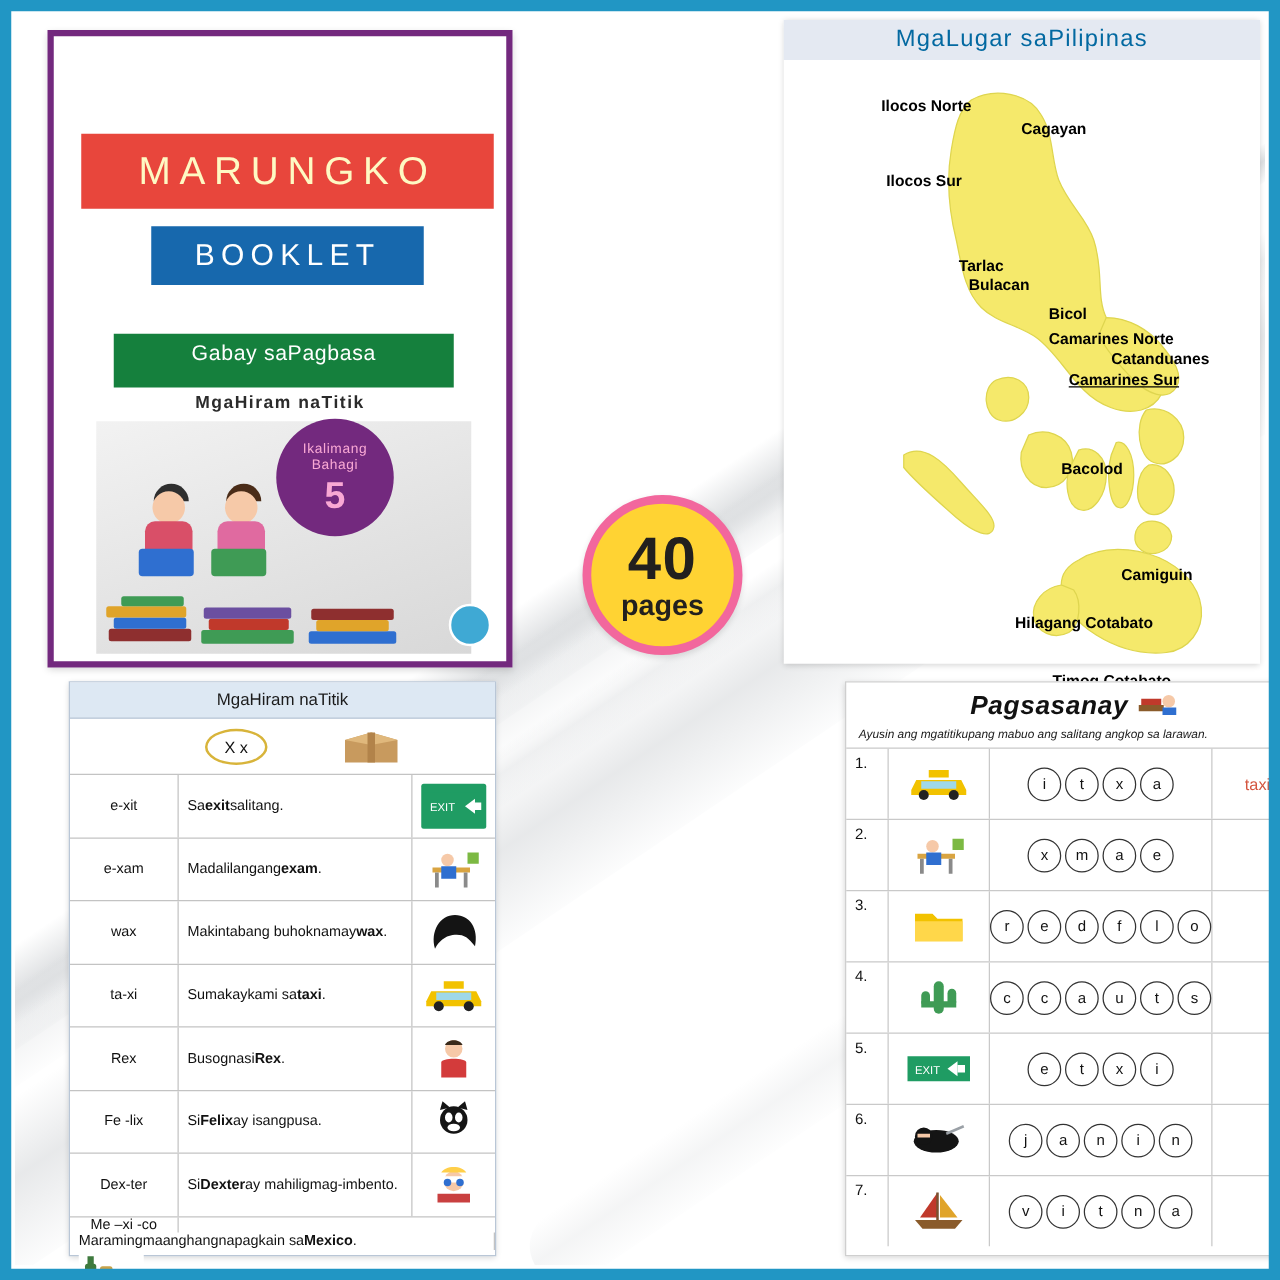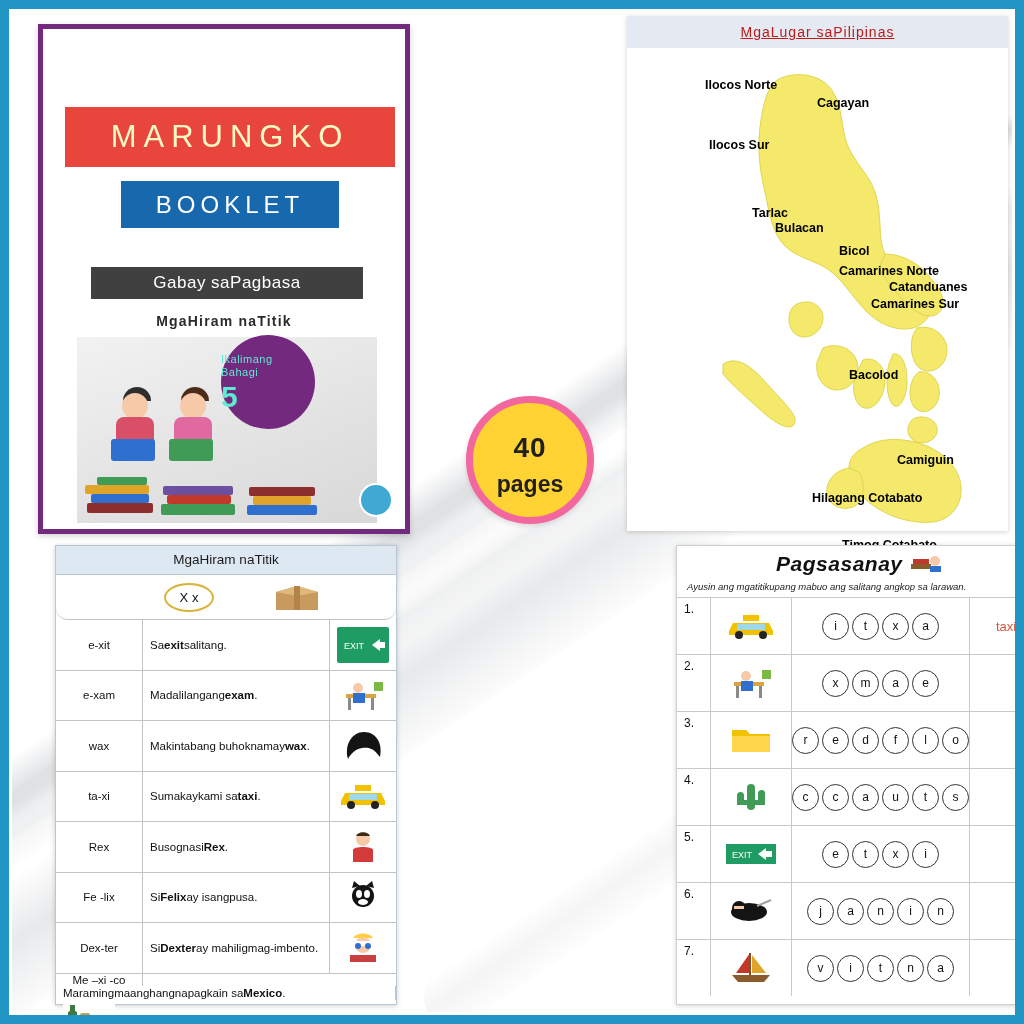--- a/index.html
+++ b/index.html
@@ -79,22 +79,22 @@
     color: #ffffff;
     font-size: 24px;
     letter-spacing: 5px;
     line-height: 47px;
   }
   .cover-green {
     position: absolute;
     left: 48px;
     top: 238px;
     width: 272px;
-    height: 32px;
-    background: #404040;
+    height: 43px;
+    background: #15803d;
   }
   .cover-green span {
     display: block;
     text-align: center;
     color: #ffffff;
     font-size: 17px;
     line-height: 32px;
     letter-spacing: 0.5px;
   }
   .cover-sub {
@@ -118,21 +118,22 @@
     overflow: hidden;
   }
   .badge-circle {
     position: absolute;
     left: 178px;
     top: 306px;
     width: 94px;
     height: 94px;
     border-radius: 50%;
     background: #73297e;
-    color: #5eead4;
+    color: #f9a8d4;
+    text-align: center;
     box-sizing: border-box;
     padding-top: 18px;
   }
   .badge-circle .b1 { font-size: 11px; line-height: 13px; letter-spacing:0.5px;}
   .badge-circle .b2 { font-size: 30px; font-weight: bold; line-height: 36px; }
   .cover-seal {
     position: absolute;
     right: 12px;
     bottom: 12px;
     width: 30px;
@@ -161,24 +162,23 @@
     width: 381px;
     height: 515px;
     background: #ffffff;
     box-shadow: 0 1px 5px rgba(0,0,0,0.18);
   }
   .map-header {
     height: 32px;
     background: #e4e9f2;
     text-align: center;
     line-height: 32px;
-    font-size: 14px;
-    color: #b91c1c;
+    font-size: 19px;
+    color: #0369a1;
     letter-spacing: 1px;
-    text-decoration: underline;
   }
   .map-body { position: relative; height: 483px; }
   .map-label {
     position: absolute;
     font-size: 12.5px;
     font-weight: bold;
     color: #000000;
     white-space: nowrap;
   }
   .map-svg { position: absolute; left: 0; top: 0; }
@@ -191,21 +191,21 @@
     width: 128px;
     height: 128px;
     border-radius: 50%;
     background: #ffd333;
     border: 7px solid #f2679d;
     box-sizing: border-box;
     text-align: center;
     box-shadow: 0 2px 5px rgba(0,0,0,0.12);
   }
   .pages-badge .num {
-    font-size: 28px;
+    font-size: 48px;
     font-weight: bold;
     color: #22201e;
     line-height: 46px;
     margin-top: 22px;
     letter-spacing: 1px;
   }
   .pages-badge .word {
     font-size: 23px;
     font-weight: bold;
     color: #22201e;
@@ -231,21 +231,20 @@
     text-align: center;
     line-height: 28px;
     font-size: 13.5px;
     color: #1b1b1b;
   }
   .word-letterrow {
     height: 44px;
     display: flex;
     align-items: center;
     border-bottom: 1px solid #c3c3c3;
-    border-radius: 12px;
   }
   .letter-oval {
     margin-left: 108px;
     width: 46px;
     height: 25px;
     border: 2px solid #d8b43a;
     border-radius: 50%;
     text-align: center;
     line-height: 25px;
     font-size: 13px;
@@ -485,26 +484,26 @@
 
           <path d="M236 400 C254 388 280 390 300 398 C318 406 332 420 334 438 C336 456 324 472 306 474
                    C286 476 266 470 250 460 C234 450 222 436 222 420 C222 410 228 404 236 400 Z"></path>
           <path d="M222 420 C208 422 198 434 200 446 C202 458 216 464 228 458 C238 452 238 432 232 424 Z"></path>
         </g>
       </svg>
 
       <div class="map-label" style="left:78px;  top:30px;">Ilocos Norte</div>
       <div class="map-label" style="left:190px; top:48px;">Cagayan</div>
       <div class="map-label" style="left:82px;  top:90px;">Ilocos Sur</div>
-      <div class="map-label" style="left:125px; top:158px;">Tarlac</div>
+      <div class="map-label" style="left:140px; top:158px;">Tarlac</div>
       <div class="map-label" style="left:148px; top:173px;">Bulacan</div>
       <div class="map-label" style="left:212px; top:196px;">Bicol</div>
       <div class="map-label" style="left:212px; top:216px;">Camarines Norte</div>
       <div class="map-label" style="left:262px; top:232px;">Catanduanes</div>
-      <div class="map-label" style="left:244px; top:249px;">Camarines Sur</div>
+      <div class="map-label" style="left:228px; top:249px;text-decoration:underline;">Camarines Sur</div>
       <div class="map-label" style="left:222px; top:320px;">Bacolod</div>
       <div class="map-label" style="left:270px; top:405px;">Camiguin</div>
       <div class="map-label" style="left:185px; top:443px;">Hilagang Cotabato</div>
       <div class="map-label" style="left:215px; top:490px;">Timog Cotabato</div>
     </div>
   </div>
 
   <div class="pages-badge">
     <div class="num">40</div>
     <div class="word">pages</div>

